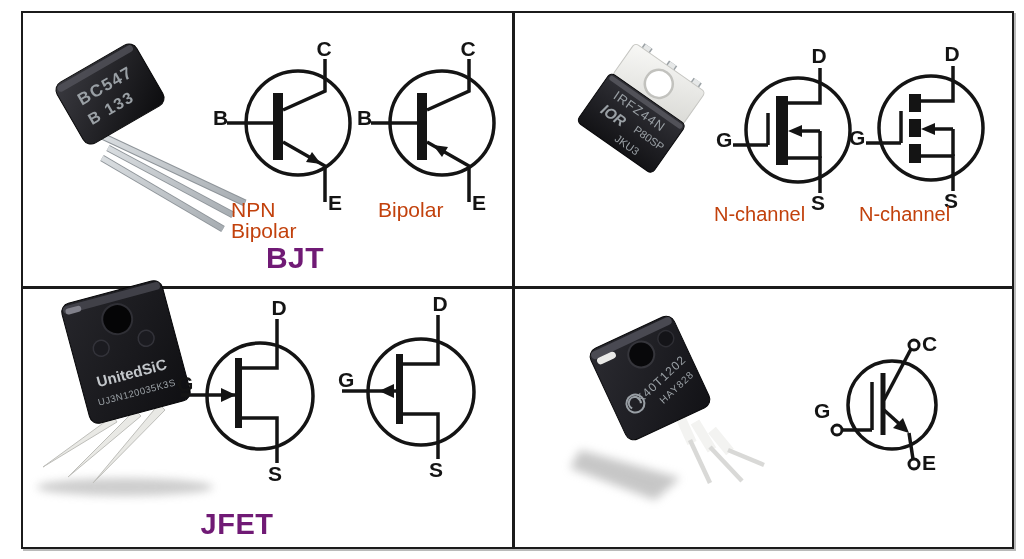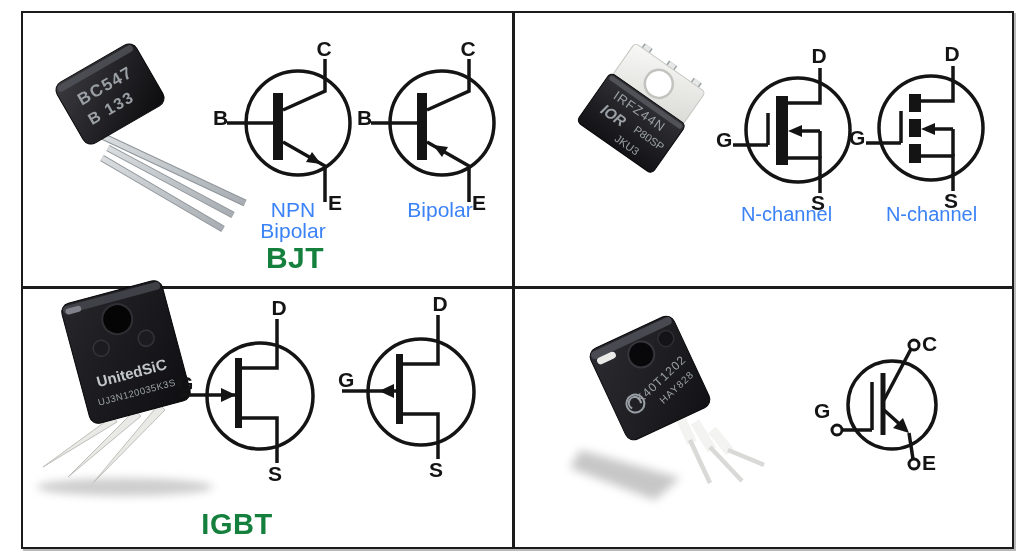--- a/index.html
+++ b/index.html
@@ -3,22 +3,22 @@
 <meta charset="utf-8">
 <style>
   html,body{margin:0;padding:0;background:#fff;}
   .canvas{position:relative;width:1024px;height:559px;background:#ffffff;overflow:hidden;
           font-family:"Liberation Sans",sans-serif;color:#1a1a1a;}
   .frame{position:absolute;left:21px;top:11px;width:993px;height:538px;box-sizing:border-box;
          border:2.5px solid #1b1b1b;background:#fff;box-shadow:2px 2px 0 rgba(130,130,130,.55);}
   .div-v{position:absolute;left:512px;top:13px;width:2.5px;height:534px;background:#1b1b1b;}
   .div-h{position:absolute;left:23px;top:286px;width:989px;height:2.5px;background:#1b1b1b;}
   .abs{position:absolute;}
-  .title{position:absolute;font-weight:700;font-size:29px;letter-spacing:.5px;text-align:center;color:#15803d;}
-  .cap{position:absolute;text-align:center;font-size:20px;line-height:21px;color:#3b82f6;}
+  .title{position:absolute;font-weight:700;font-size:29px;letter-spacing:.5px;text-align:center;color:#701a75;}
+  .cap{position:absolute;font-size:20px;line-height:21px;color:#c2410c;}
   .cap1{font-size:21px;}
   svg{position:absolute;overflow:visible;}
   .ln{stroke:#141414;stroke-width:3.5;fill:none;}
   .ln5{stroke:#141414;stroke-width:5;fill:none;}
   .bar{fill:#141414;stroke:none;}
   .tt{font-family:"Liberation Sans",sans-serif;font-weight:700;font-size:21px;fill:#141414;}
   .mark{font-family:"Liberation Sans",sans-serif;fill:#9aa0a5;}
 </style>
 </head>
 <body>
@@ -208,21 +208,21 @@
     <path d="M63.5,67 V137" stroke="#141414" stroke-width="7" fill="none"></path>
     <path class="ln" d="M102,28 V77 H67"></path>
     <path class="ln" d="M67,127 H102 V172"></path>
     <path class="ln" d="M6,104 H63"></path>
     <polygon class="bar" points="43,104 58,97 58,111"></polygon>
     <text class="tt" x="104" y="24" text-anchor="middle">D</text>
     <text class="tt" x="2" y="100">G</text>
     <text class="tt" x="100" y="190" text-anchor="middle">S</text>
   </svg>
 
-  <div class="title" style="left:162px;top:508px;width:150px">IGBT</div>
+  <div class="title" style="left:162px;top:508px;width:150px">JFET</div>
 
   <svg class="abs" style="left:560px;top:300px" width="230" height="205" viewBox="0 0 230 205">
     <defs>
       <linearGradient id="t247b" x1="0" y1="0" x2="1" y2="1">
         <stop offset="0" stop-color="#2b2b31"></stop>
           <stop offset="1" stop-color="#121216"></stop>
       </linearGradient>
       <filter id="blur2" x="-50%" y="-50%" width="200%" height="200%">
           <feGaussianBlur stdDeviation="5"></feGaussianBlur>
         </filter>

